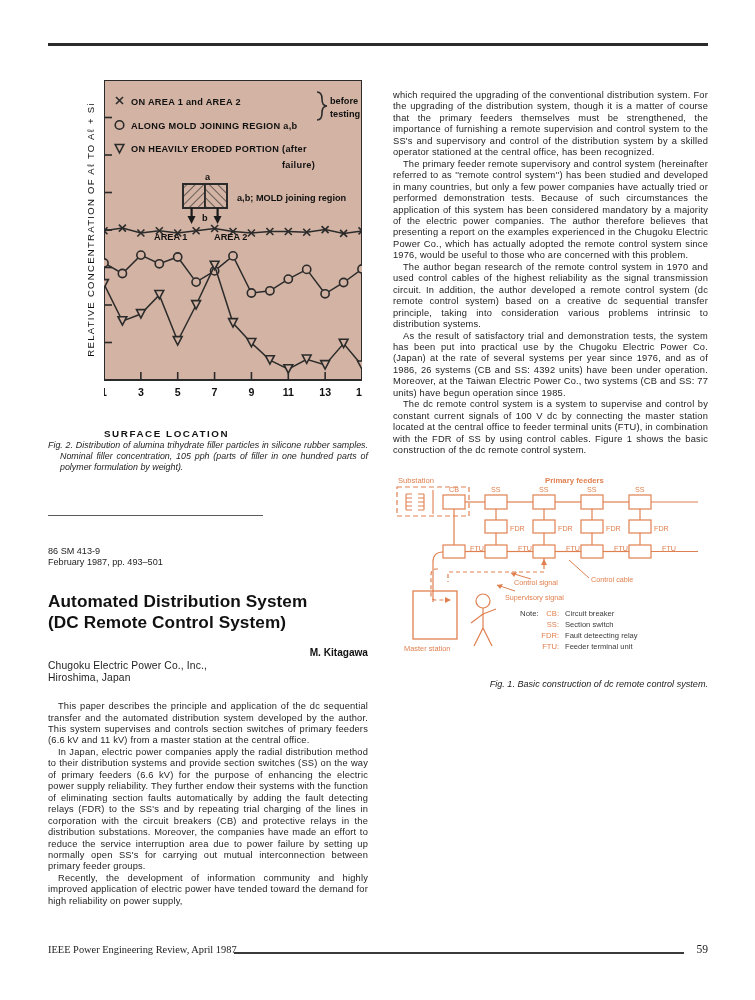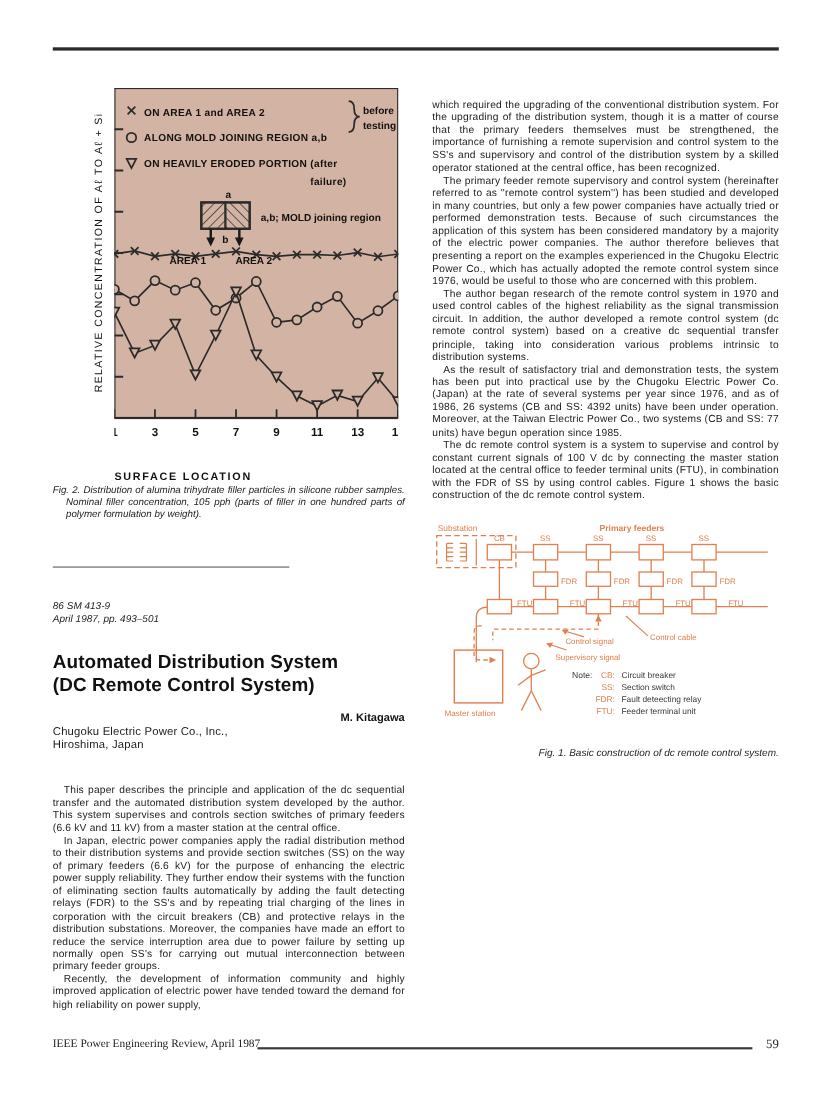--- a/index.html
+++ b/index.html
@@ -113,21 +113,20 @@
   
   .mid-rule {
     width: 215px;
     height: 1px;
     background: #5a5a5a;
     margin: 42px 0 0 0;
   }
   .paper-id {
     font-size: 9.1px;
     line-height: 11.4px;
-    font-style: italic;
     margin-top: 30px;
     color: #1d1d1d;
   }
   .article-title {
     font-size: 17.2px;
     line-height: 21.5px;
     font-weight: bold;
     margin-top: 22px;
     color: #111;
     letter-spacing: 0.005em;
@@ -140,21 +139,21 @@
     text-align: right;
   }
   .affiliation {
     font-size: 10.3px;
     line-height: 12.8px;
     margin-top: 2px;
     color: #1d1d1d;
     letter-spacing: 0.015em;
   }
   .abstract {
-    margin-top: 28px;
+    margin-top: 16px;
   }
 
   
   .fig1-wrap {
     position: relative;
     width: 315px;
     margin-top: 16px;
   }
   .fig1-svg { display: block; }
   .fig1-caption {
@@ -419,21 +418,21 @@
     </div>
 
     <div class="fig-caption">
       <span class="hang">Fig. 2. Distribution of alumina trihydrate filler particles in silicone rubber samples. Nominal filler concentration, 105 pph (parts of filler in one hundred parts of polymer formulation by weight).</span>
     </div>
 
     <div class="mid-rule"></div>
 
     <div class="paper-id">
       <span>86 SM 413-9</span><br>
-      <span>April 1987, pp. 493–501</span>
+      <span>February 1987, pp. 493–501</span>
     </div>
 
     <div class="article-title">
       <span>Automated Distribution System</span><br>
       <span>(DC Remote Control System)</span>
     </div>
 
     <div class="author">M. Kitagawa</div>
     <div class="affiliation">
       <span>Chugoku Electric Power Co., Inc.,</span><br>

